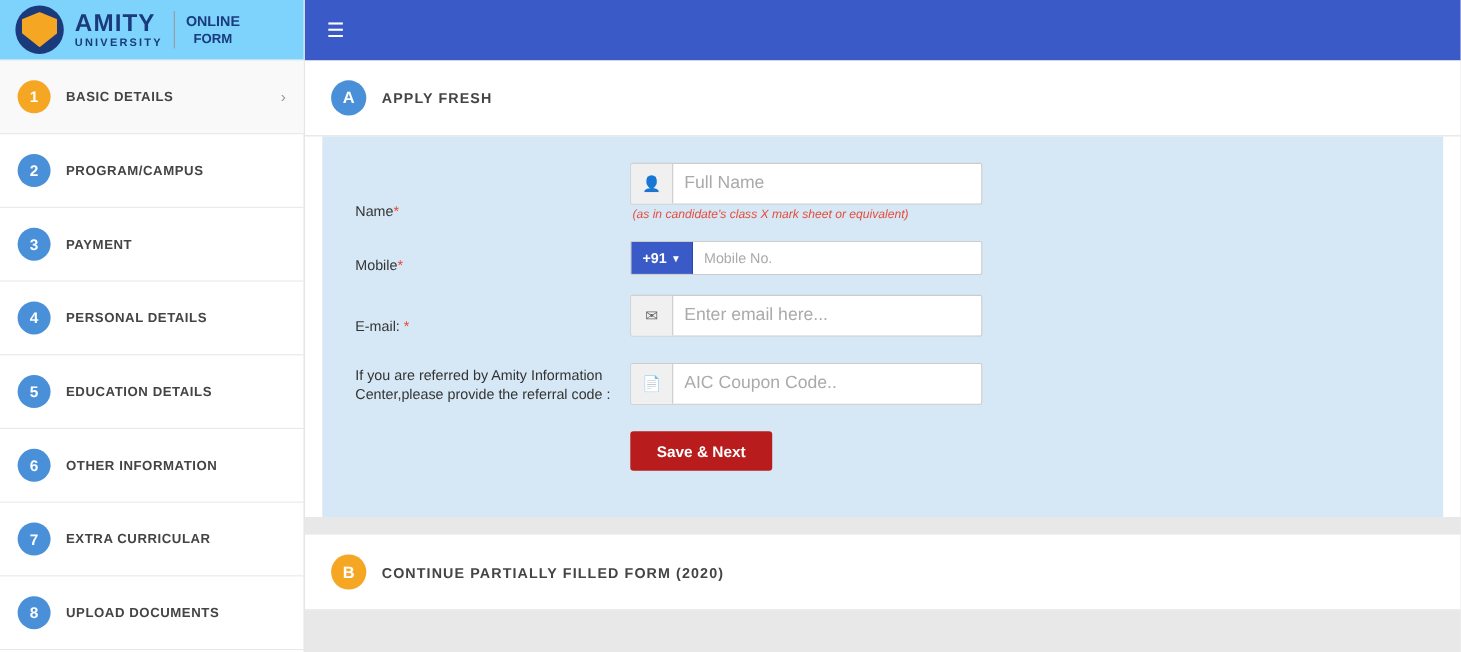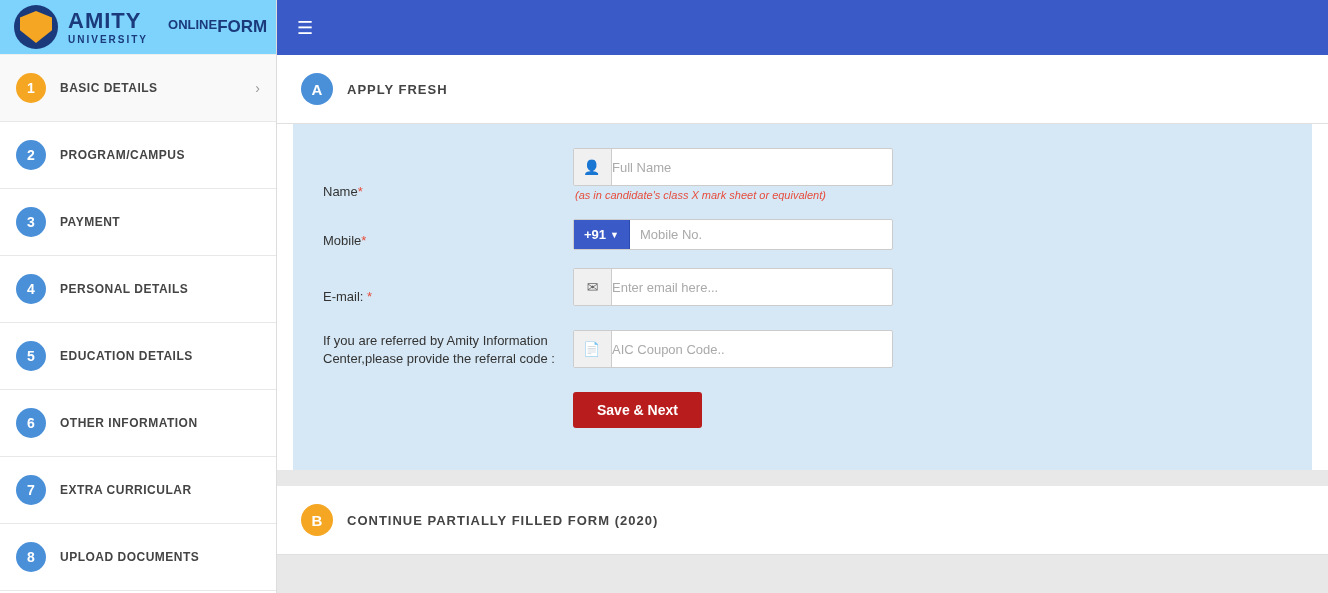--- a/index.html
+++ b/index.html
@@ -45,23 +45,23 @@
       clip-path: polygon(50% 0%, 100% 20%, 100% 60%, 50% 100%, 0% 60%, 0% 20%);
       display: flex;
       align-items: center;
       justify-content: center;
     }
 
     .logo-text-group { display: flex; flex-direction: column; line-height: 1.1; }
     .logo-amity { font-size: 22px; font-weight: 900; color: #1a3a7c; letter-spacing: 1px; }
     .logo-university { font-size: 10px; color: #1a3a7c; letter-spacing: 2px; font-weight: 600; }
     .logo-divider { width: 1px; background: #999; height: 34px; margin: 0 10px; }
-    .logo-online { display: flex; line-height: 1.2; }
+    .logo-online { display: flex; flex-direction: column; line-height: 1.2; align-items: center; }
     .logo-online-text { font-size: 13px; font-weight: 700; color: #1a3a7c; }
-    .logo-form-text { font-size: 17px; font-weight: 700; color: #1a3a7c; }
+    .logo-form-text { font-size: 12px; font-weight: 700; color: #1a3a7c; }
 
     .nav-item {
       display: flex;
       align-items: center;
       padding: 0 16px;
       height: 67px;
       border-bottom: 1px solid #e8e8e8;
       cursor: pointer;
       position: relative;
     }
@@ -213,22 +213,22 @@
       border-right: 1px solid #ccc;
       color: #666;
       font-size: 14px;
       flex-shrink: 0;
     }
 
     .input-with-icon input {
       border: none;
       outline: none;
       flex: 1;
-      padding: 7px 0;
-      font-size: 13px;
+      padding: 7px 10px;
+      font-size: 16px;
       color: #333;
       background: transparent;
     }
 
     .input-with-icon input::placeholder { color: #aaa; }
 
     .hint-text {
       font-size: 11px;
       color: #e74c3c;
       margin-top: 3px;

